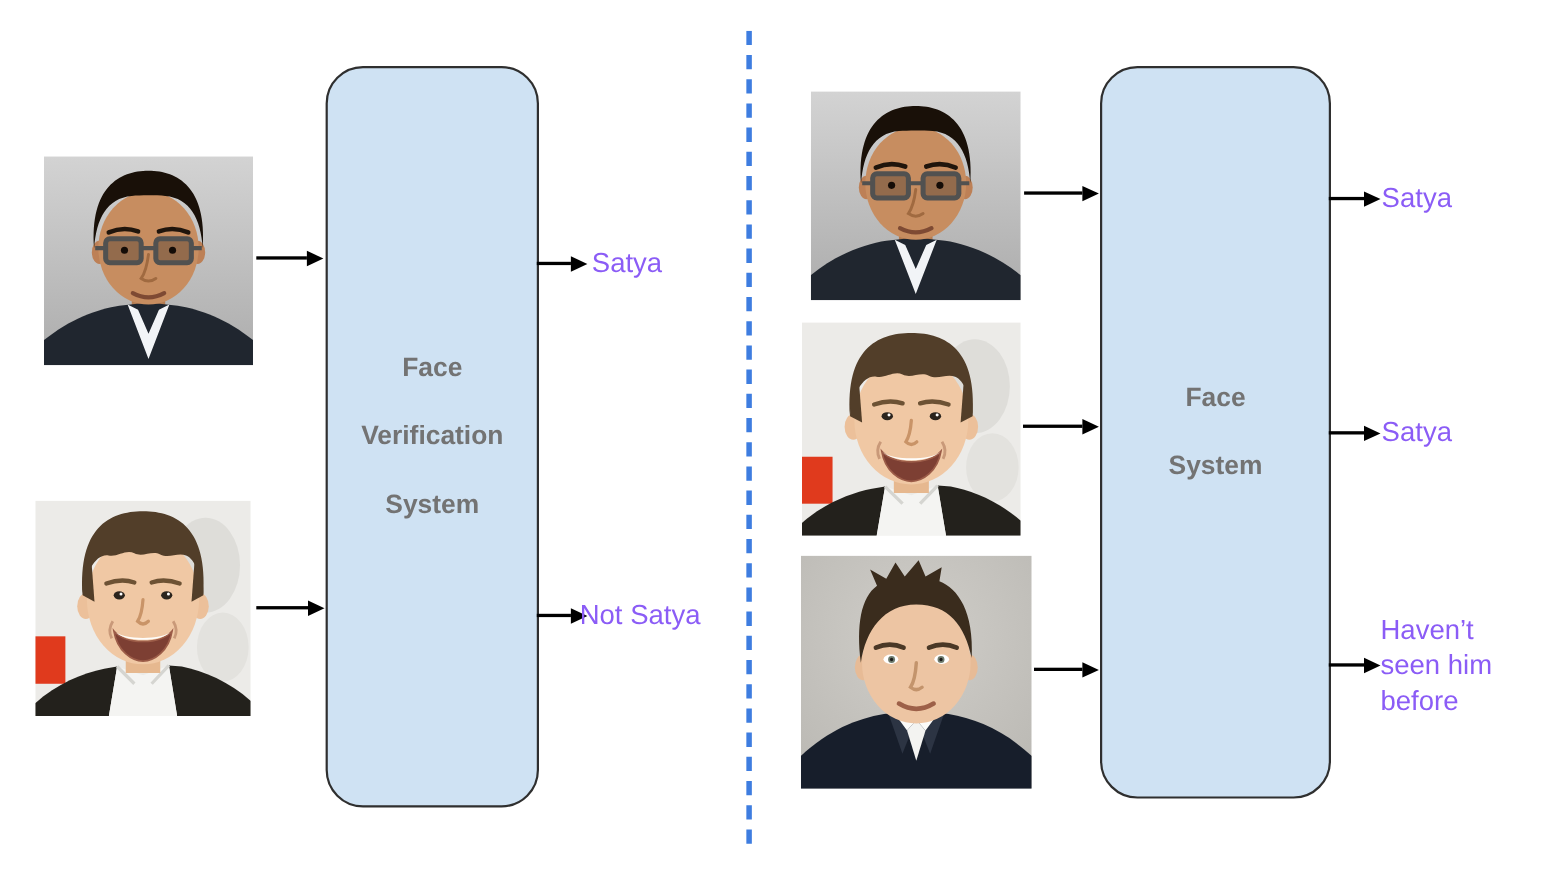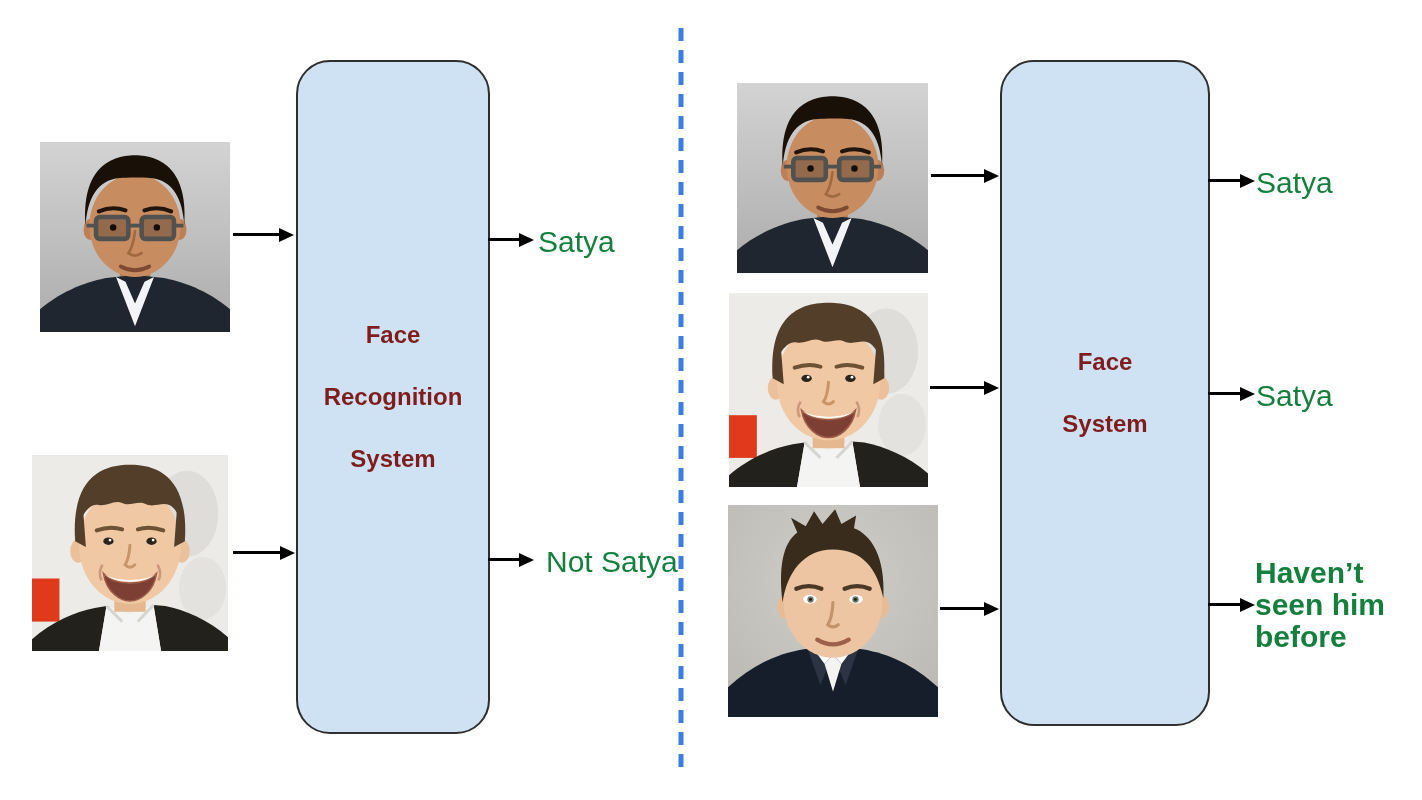--- a/index.html
+++ b/index.html
@@ -11,31 +11,31 @@
   .photo{position:absolute;}
   .photo svg{display:block;width:100%;height:100%;}
   .sysbox{
     position:absolute;
     background:var(--box-fill,#cfe2f3);
     border:2px solid var(--box-border,#2f2f2f);
     border-radius:34px;
     display:flex;flex-direction:column;align-items:center;justify-content:center;
   }
   .sysbox .line{
-    font-weight:bold;font-size:24px;line-height:62px;text-align:center;color:#7f1d1d;
+    font-weight:bold;font-size:24px;line-height:62px;text-align:center;color:#737373;
   }
   .arrow{position:absolute;height:3px;background:var(--arrow,#000);}
   .arrow::after{
     content:"";position:absolute;right:-15px;top:50%;transform:translateY(-50%);
     width:0;height:0;
     border-left:15px solid var(--arrow,#000);
     border-top:7px solid transparent;border-bottom:7px solid transparent;
   }
-  .outlabel{position:absolute;font-size:30px;white-space:nowrap;color:#15803d;}
-  .outlabel.wrap{white-space:normal;width:142px;line-height:32px;font-weight:bold;}
+  .outlabel{position:absolute;font-size:25px;white-space:nowrap;color:#8b5cf6;}
+  .outlabel.wrap{white-space:normal;width:142px;line-height:32px;}
   .divider{position:absolute;}
   .hidden-defs{position:absolute;width:0;height:0;overflow:hidden;}
 </style>
 </head>
 <body>
 
 <svg class="hidden-defs" aria-hidden="true">
   <defs>
     <linearGradient id="g-satya-bg" x1="0" y1="0" x2="0" y2="1">
       <stop offset="0" stop-color="#d3d3d3"></stop>
@@ -133,29 +133,29 @@
     <svg viewBox="0 0 100 100" preserveAspectRatio="none">
         <use href="#sym-mark"></use>
       </svg>
   </div>
 
   <div class="arrow" style="left:233px;top:233px;width:46px"></div>
   <div class="arrow" style="left:233px;top:551px;width:47px"></div>
 
   <div class="sysbox" style="left:296px;top:60px;width:190px;height:670px">
     <div class="line">Face</div>
-    <div class="line">Recognition</div>
+    <div class="line">Verification</div>
     <div class="line">System</div>
   </div>
 
   <div class="arrow" style="left:488px;top:238px;width:31px"></div>
   <div class="outlabel" style="left:538px;top:225px">Satya</div>
 
   <div class="arrow" style="left:488px;top:558px;width:31px"></div>
-  <div class="outlabel" style="left:546px;top:545px">Not Satya</div>
+  <div class="outlabel" style="left:527px;top:545px">Not Satya</div>
 
   <svg class="divider" style="left:676px;top:28px" width="10" height="748">
     <line x1="5" y1="0" x2="5" y2="748" stroke="var(--divider,#3e7de0)" stroke-width="5" stroke-dasharray="13 9"></line>
   </svg>
 
   <div class="photo" style="left:737px;top:83px;width:191px;height:190px">
     <svg viewBox="0 0 100 100" preserveAspectRatio="none">
         <use href="#sym-satya"></use>
       </svg>
   </div>

